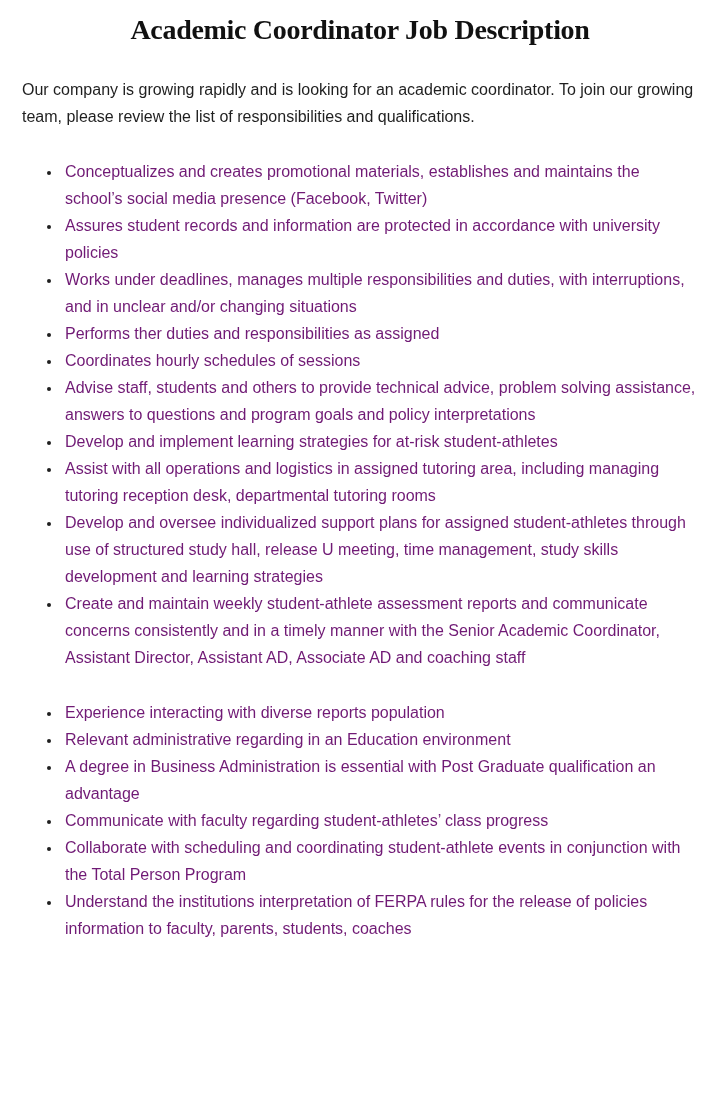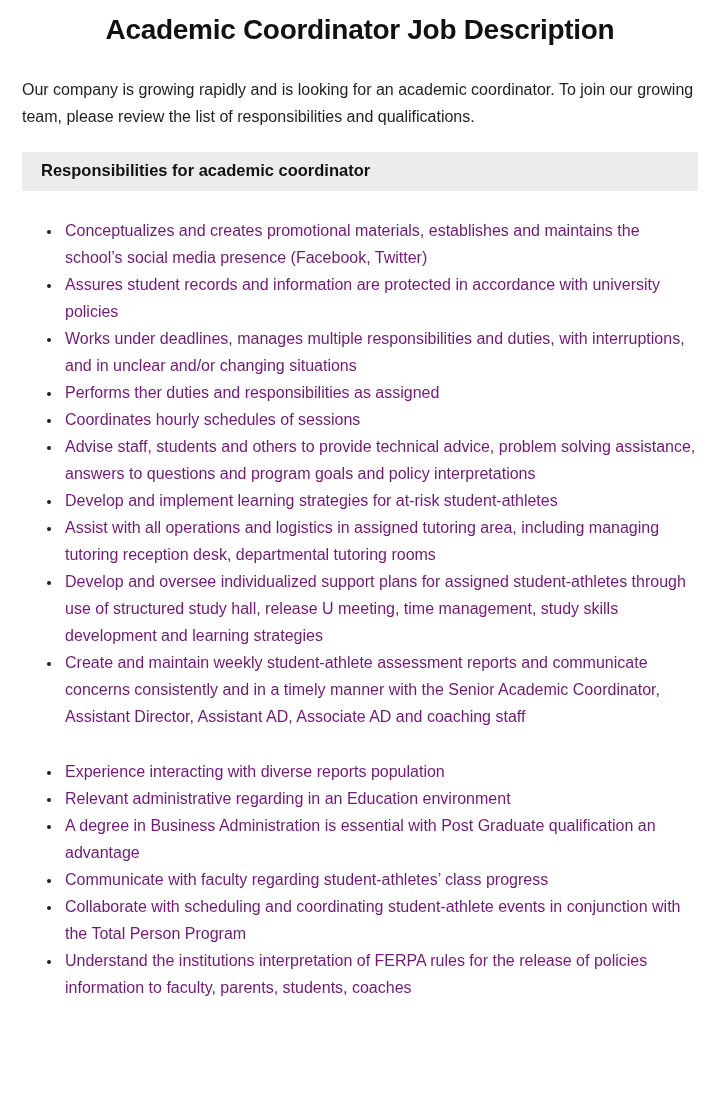--- a/index.html
+++ b/index.html
@@ -15,26 +15,27 @@
     padding: 8px 22px 20px 22px;
   }
   h1.doc-title {
     text-align: center;
     font-size: 28px;
     font-weight: 700;
     letter-spacing: -0.3px;
     color: #111111;
     margin: 4px 0 28px 0;
     line-height: 1.3;
+    font-family: Liberation Serif, serif;
   }
   p.intro {
     font-size: 16px;
     line-height: 27px;
     color: #1f1f1f;
-    margin: 0 0 22px 0;
+    margin: 0 0 28px 0;
   }
   .section-header {
     background: #ececec;
     padding: 9px 19px 10px 19px;
     margin: 0 0 26px 0;
   }
   .section-header .section-heading {
     font-size: 16.5px;
     font-weight: 700;
     color: #111111;
@@ -58,23 +59,20 @@
 </style>
 </head>
 <body>
 
 <div class="page">
 
   <h1 class="doc-title">Academic Coordinator Job Description</h1>
 
   <p class="intro">Our company is growing rapidly and is looking for an academic coordinator. To join our growing team, please review the list of responsibilities and qualifications.</p>
 
-  <div class="section-header">
-    <span class="section-heading">Responsibilities for academic coordinator</span>
-  </div>
 
   <ul class="item-list">
     <li>Conceptualizes and creates promotional materials, establishes and maintains the school’s social media presence (Facebook, Twitter)</li>
     <li>Assures student records and information are protected in accordance with university policies</li>
     <li>Works under deadlines, manages multiple responsibilities and duties, with interruptions, and in unclear and/or changing situations</li>
     <li>Performs ther duties and responsibilities as assigned</li>
     <li>Coordinates hourly schedules of sessions</li>
     <li>Advise staff, students and others to provide technical advice, problem solving assistance, answers to questions and program goals and policy interpretations</li>
     <li>Develop and implement learning strategies for at-risk student-athletes</li>
     <li>Assist with all operations and logistics in assigned tutoring area, including managing tutoring reception desk, departmental tutoring rooms</li>

